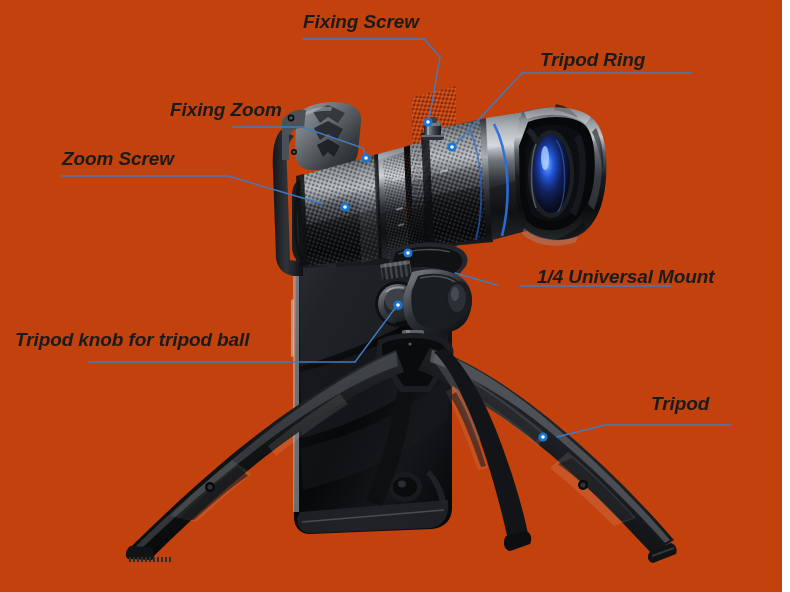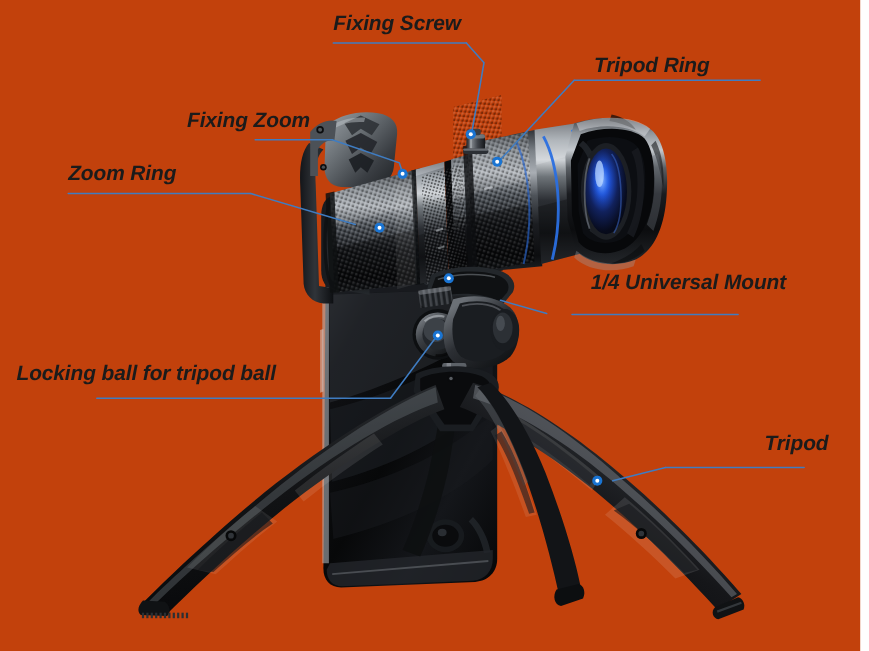--- a/index.html
+++ b/index.html
@@ -436,19 +436,19 @@
         <circle cx="398" cy="305" r="1.8" fill="#ffffff"></circle>
         <circle cx="543" cy="437" r="4.6" fill="#1a74d2"></circle>
         <circle cx="543" cy="437" r="1.8" fill="#ffffff"></circle>
       </g>
   </svg>
 
   <div id="label-layer">
       <div class="label" style="left: 303px; top: 11px; color: rgb(27, 27, 27);">Fixing Screw</div>
       <div class="label" style="left: 540px; top: 49px; color: rgb(27, 27, 27);">Tripod Ring</div>
       <div class="label" style="left: 170px; top: 99px; color: rgb(27, 27, 27);">Fixing Zoom</div>
-      <div class="label" style="left: 62px; top: 148px; color: rgb(27, 27, 27);">Zoom Ring</div>
-      <div class="label" style="left: 537px; top: 247px; color: rgb(27, 27, 27);">1/4 Universal Mount</div>
-      <div class="label" style="left: 15px; top: 329px; color: rgb(27, 27, 27);">Locking ball for tripod ball</div>
-      <div class="label" style="left: 651px; top: 393px; color: rgb(27, 27, 27); margin-left: 44px;">Tripod</div>
+      <div class="label" style="left: 62px; top: 148px; color: rgb(27, 27, 27);">Zoom Screw</div>
+      <div class="label" style="left: 537px; top: 266px; color: rgb(27, 27, 27);">1/4 Universal Mount</div>
+      <div class="label" style="left: 15px; top: 329px; color: rgb(27, 27, 27);">Tripod knob for tripod ball</div>
+      <div class="label" style="left: 651px; top: 393px; color: rgb(27, 27, 27);">Tripod</div>
     </div>
 
 </div>
 
 </body></html>

